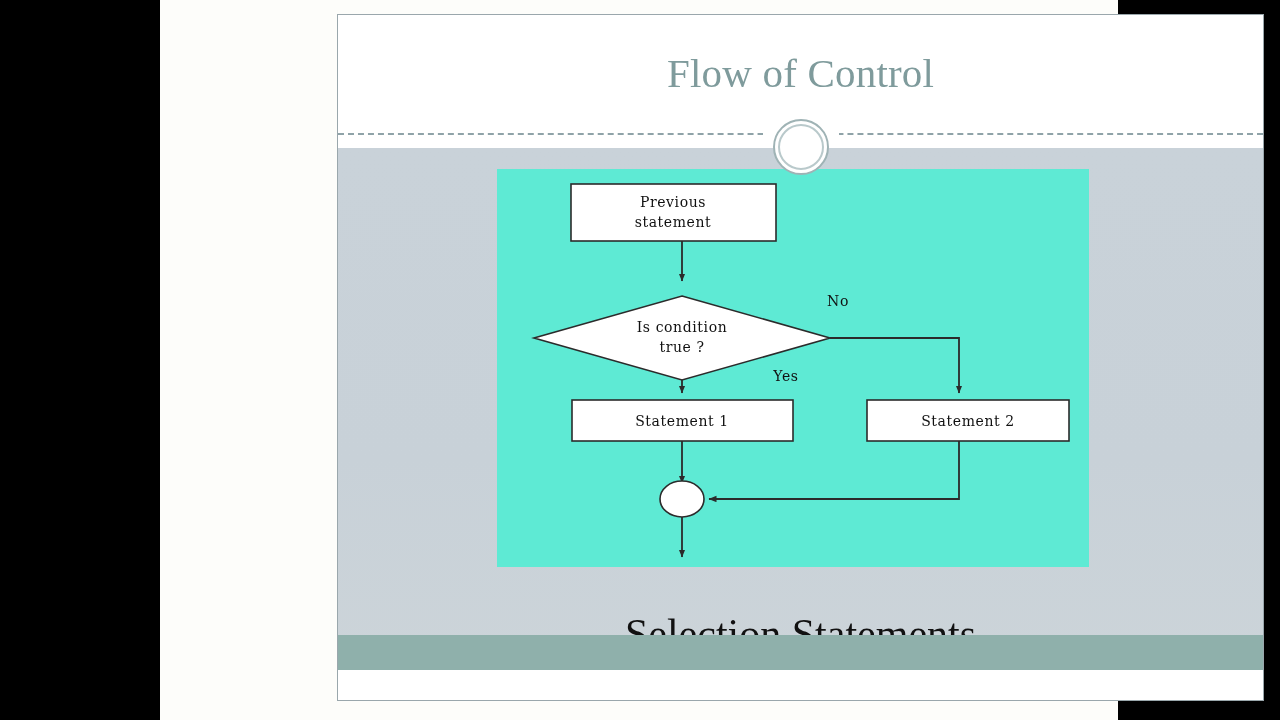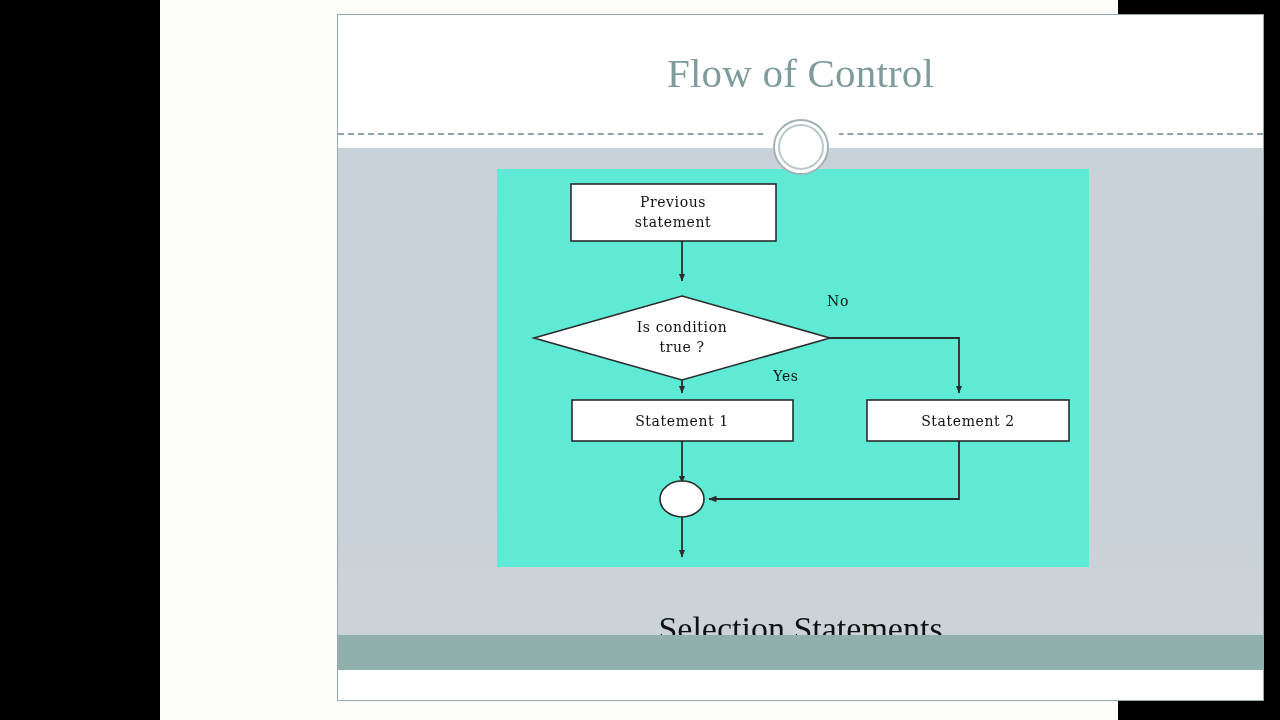--- a/index.html
+++ b/index.html
@@ -172,21 +172,21 @@
     fill: none;
   }
   
   .caption {
     position: absolute;
     left: 0;
     top: 595px;   
     width: 100%;
     text-align: center;
     font-family: "Liberation Serif", serif;
-    font-size: 34px;
+    font-size: 42px;
     color: #111111;
     white-space: nowrap;
   }
 </style>
 </head>
 <body>
 
 <div class="video-stage">
 
   <div class="page-area">

